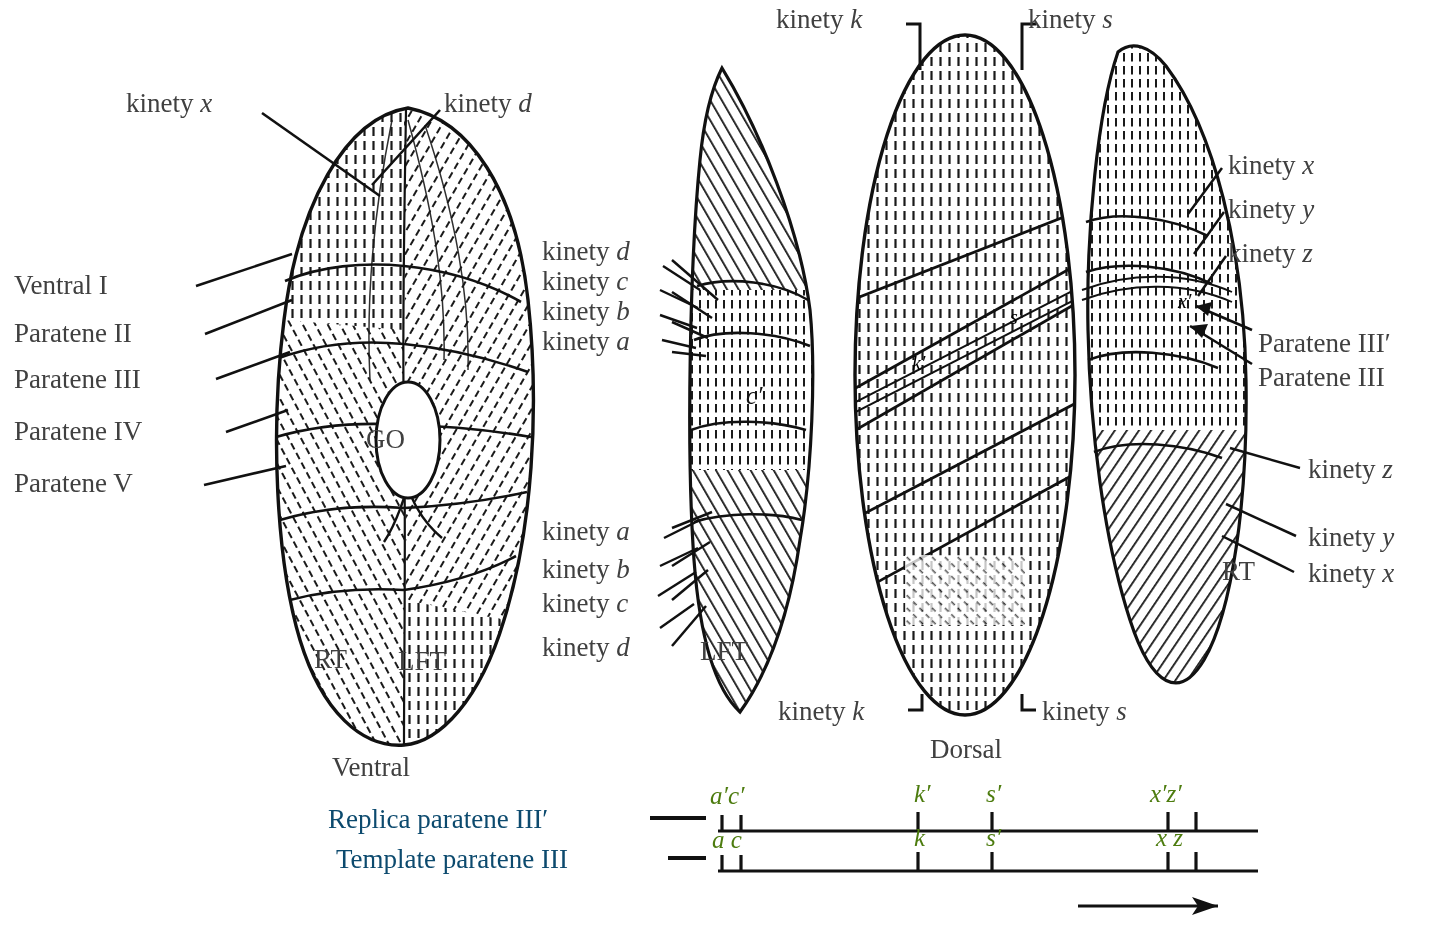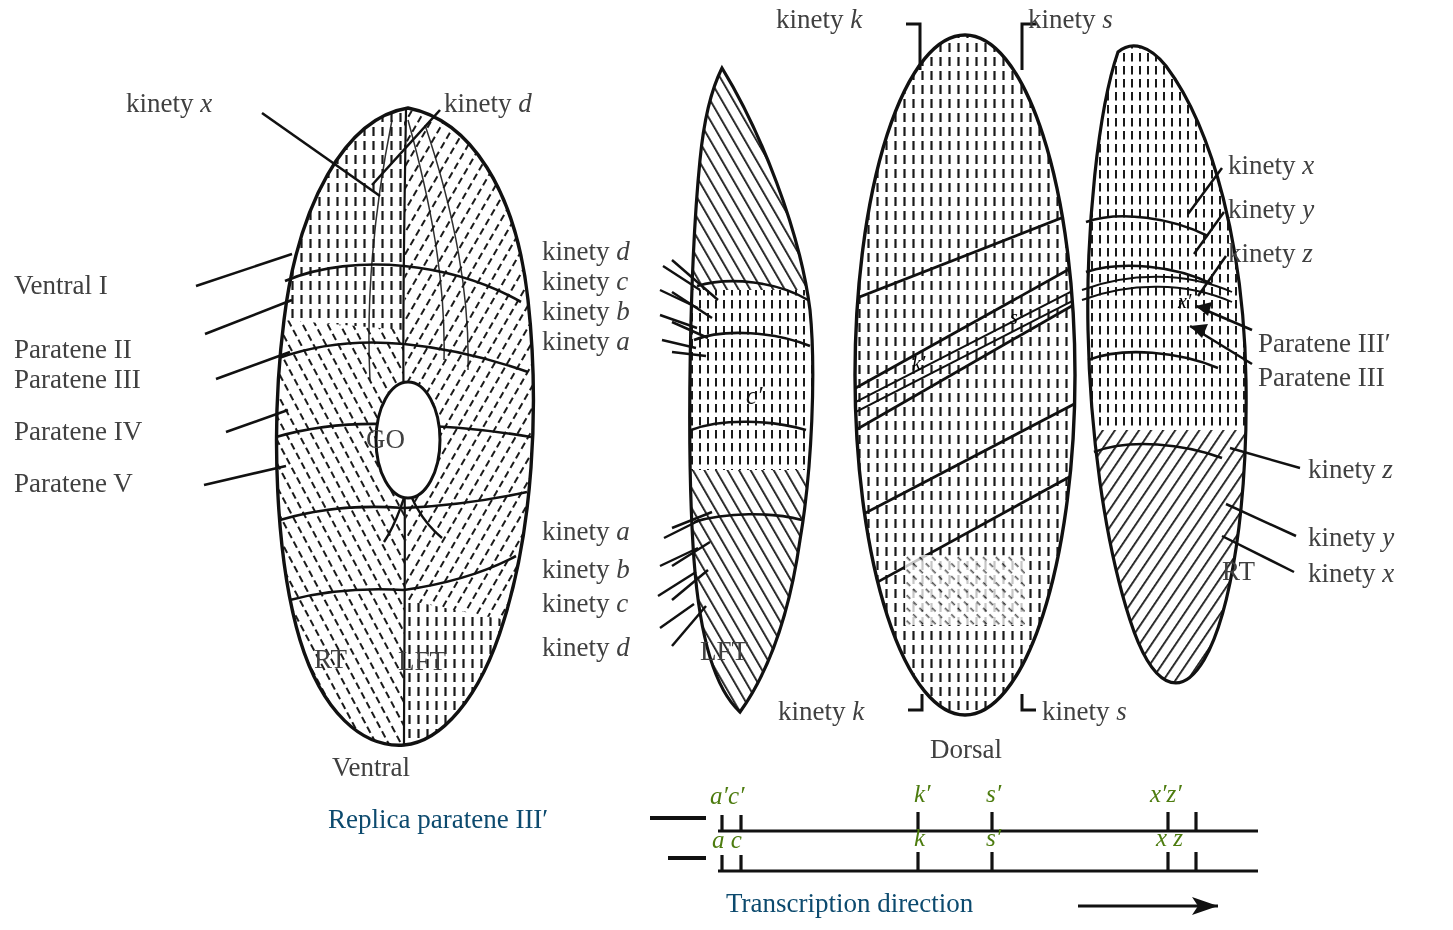--- a/index.html
+++ b/index.html
@@ -299,21 +299,21 @@
 <div class="lbl" style="left:126px;top:90px;">
   <span>kinety</span>
   <span class="it">x</span>
 </div>
 <div class="lbl" style="left:444px;top:90px;">
   <span>kinety</span>
   <span class="it">d</span>
 </div>
 
 <div class="lbl" style="left:14px;top:272px;">Ventral I</div>
-<div class="lbl" style="left:14px;top:320px;margin-top:16px;">Paratene II</div>
+<div class="lbl" style="left:14px;top:320px;">Paratene II</div>
 <div class="lbl" style="left:14px;top:366px;">Paratene III</div>
 <div class="lbl" style="left:14px;top:418px;">Paratene IV</div>
 <div class="lbl" style="left:14px;top:470px;">Paratene V</div>
 
 <div class="inlbl" style="left:366px;top:424px;">GO</div>
 <div class="inlbl" style="left:314px;top:644px;">RT</div>
 <div class="inlbl" style="left:398px;top:646px;">LFT</div>
 <div class="inlbl" style="left:332px;top:752px;">Ventral</div>
 
 <div class="lbl" style="left:542px;top:238px;">
@@ -400,26 +400,26 @@
 <div class="lbl" style="left:1308px;top:524px;">
   <span>kinety</span>
   <span class="it">y</span>
 </div>
 <div class="lbl" style="left:1308px;top:560px;">
   <span>kinety</span>
   <span class="it">x</span>
 </div>
 
 <div class="rowlbl" style="left:328px;top:804px;">Replica paratene III′</div>
+<div class="rowlbl" style="left:336px;top:844px;">Template paratene III</div>
 
 <div class="barlbl" style="left:710px;top:782px;">a′c′</div>
 <div class="barlbl" style="left:914px;top:780px;">k′</div>
 <div class="barlbl" style="left:986px;top:780px;">s′</div>
 <div class="barlbl" style="left:1150px;top:780px;">x′z′</div>
 
 <div class="barlbl" style="left:712px;top:826px;">a c</div>
 <div class="barlbl" style="left:914px;top:824px;">k</div>
 <div class="barlbl" style="left:986px;top:824px;">s′</div>
 <div class="barlbl" style="left:1156px;top:824px;">x z</div>
 
-<div class="rowlbl" style="left:726px;top:888px;">Transcription direction</div>
 
 </div>
 
 </body></html>

